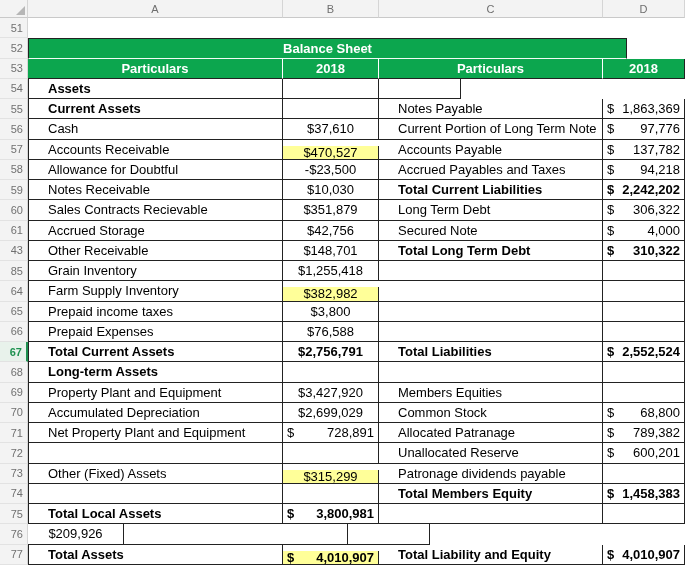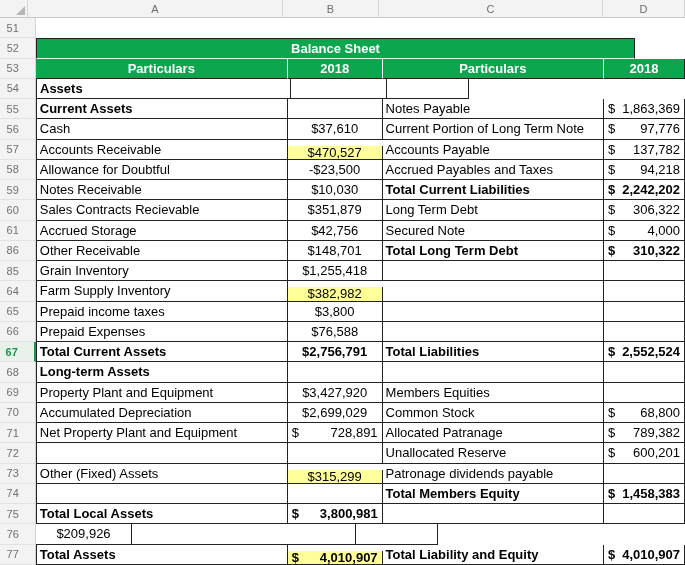--- a/index.html
+++ b/index.html
@@ -14,30 +14,30 @@
   .colhead-row{display:flex;height:18px;}
   .corner{width:28px;height:18px;background:var(--hdr-bg);border-right:1px solid var(--hdr-line);
     border-bottom:1px solid #C9C9C9;position:relative;}
   .corner .tri{position:absolute;right:2px;bottom:2px;width:0;height:0;
     border-left:9px solid transparent;border-bottom:9px solid #B6B6B6;}
   .colhead{height:18px;background:var(--hdr-bg);color:var(--hdr-text);font-size:11px;
     display:flex;align-items:center;justify-content:center;
     border-right:1px solid var(--hdr-line);border-bottom:1px solid #C9C9C9;}
   
   .row{display:flex;height:20.26px;}
-  .rowhead{width:36px;background:var(--hdr-bg);color:#707070;font-size:11px;
-    display:flex;align-items:center;justify-content:flex-end;padding-right:16px;
+  .rowhead{width:28px;background:var(--hdr-bg);color:#707070;font-size:11px;
+    display:flex;align-items:center;justify-content:flex-end;padding-right:4px;
     border-right:1px solid var(--hdr-line);border-bottom:1px solid #E2E2E2;}
   .rowhead.active{color:var(--active);background:var(--active-bg);
     border-right:2px solid var(--active);font-weight:bold;}
   
   .cell{font-size:13px;display:flex;align-items:center;overflow:hidden;
     white-space:nowrap;border-right:1px solid var(--grid);border-bottom:1px solid var(--grid);}
   .w-a{width:255px;} .w-b{width:96px;} .w-c{width:224px;} .w-d{width:82px;}
-  .lbl{padding:0 3px;justify-content:flex-start;}
+  .lbl{padding:0 19px;justify-content:flex-start;}
   .first{border-left:1px solid var(--grid);}
   .num{justify-content:center;}
   .acct{justify-content:space-between;padding:0 4px;}
   .bold{font-weight:bold;}
   .yellow{background:var(--yellow);margin-top:6px;}
   .ghost{border:none;background:#fff;}
   
   .title-cell{width:599px;background:var(--green);color:#fff;font-weight:bold;font-size:13px;
     display:flex;align-items:center;justify-content:center;
     border:1px solid var(--grid);border-bottom:1px solid rgba(255,255,255,.95);}
@@ -147,21 +147,21 @@
         <div class="rowhead">61</div>
         <div class="cell w-a first lbl">Accrued Storage</div>
         <div class="cell w-b num">$42,756</div>
         <div class="cell w-c lbl">Secured Note</div>
         <div class="cell w-d acct">
           <span>$</span>
           <span>4,000</span>
         </div>
       </div>
       <div class="row">
-        <div class="rowhead">86</div>
+        <div class="rowhead">43</div>
         <div class="cell w-a first lbl">Other Receivable</div>
         <div class="cell w-b num">$148,701</div>
         <div class="cell w-c lbl bold">Total Long Term Debt</div>
         <div class="cell w-d acct bold">
           <span>$</span>
           <span>310,322</span>
         </div>
       </div>
       <div class="row">
         <div class="rowhead">85</div>

